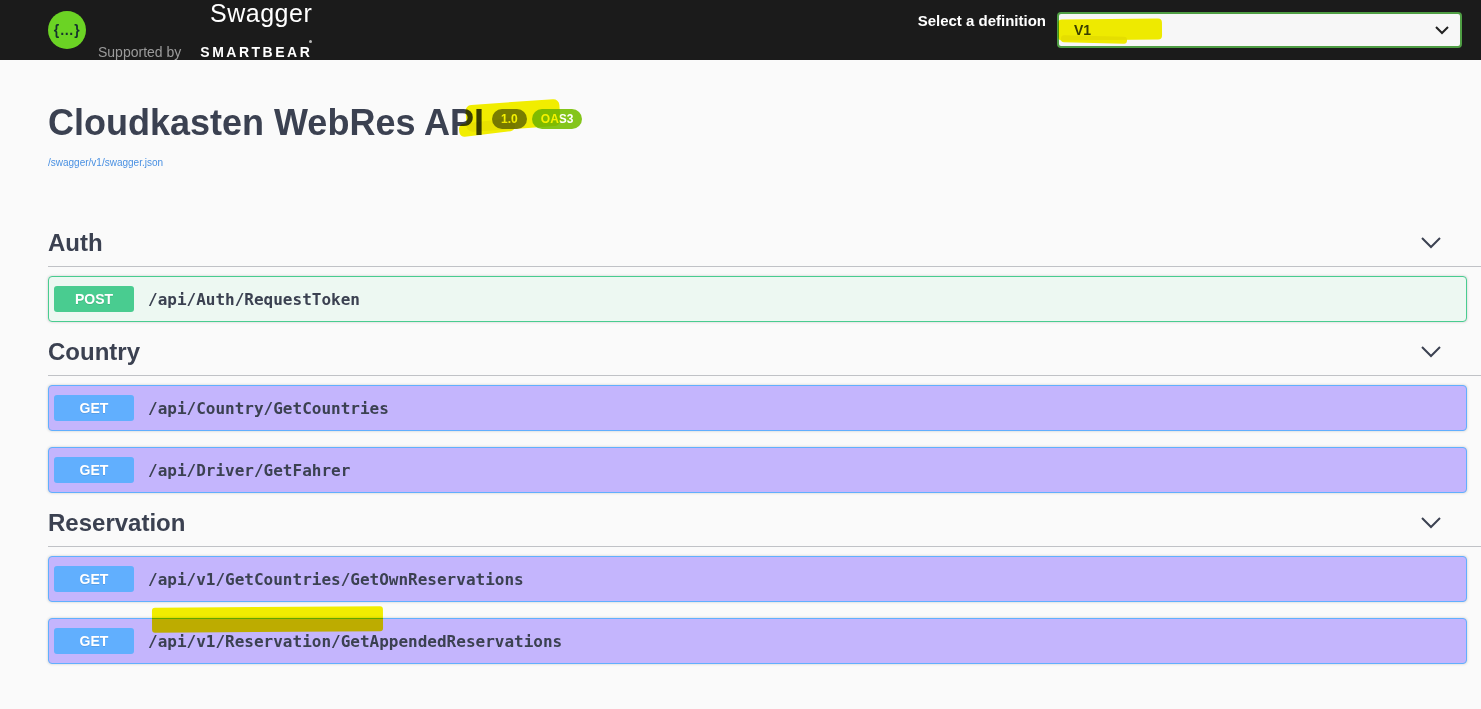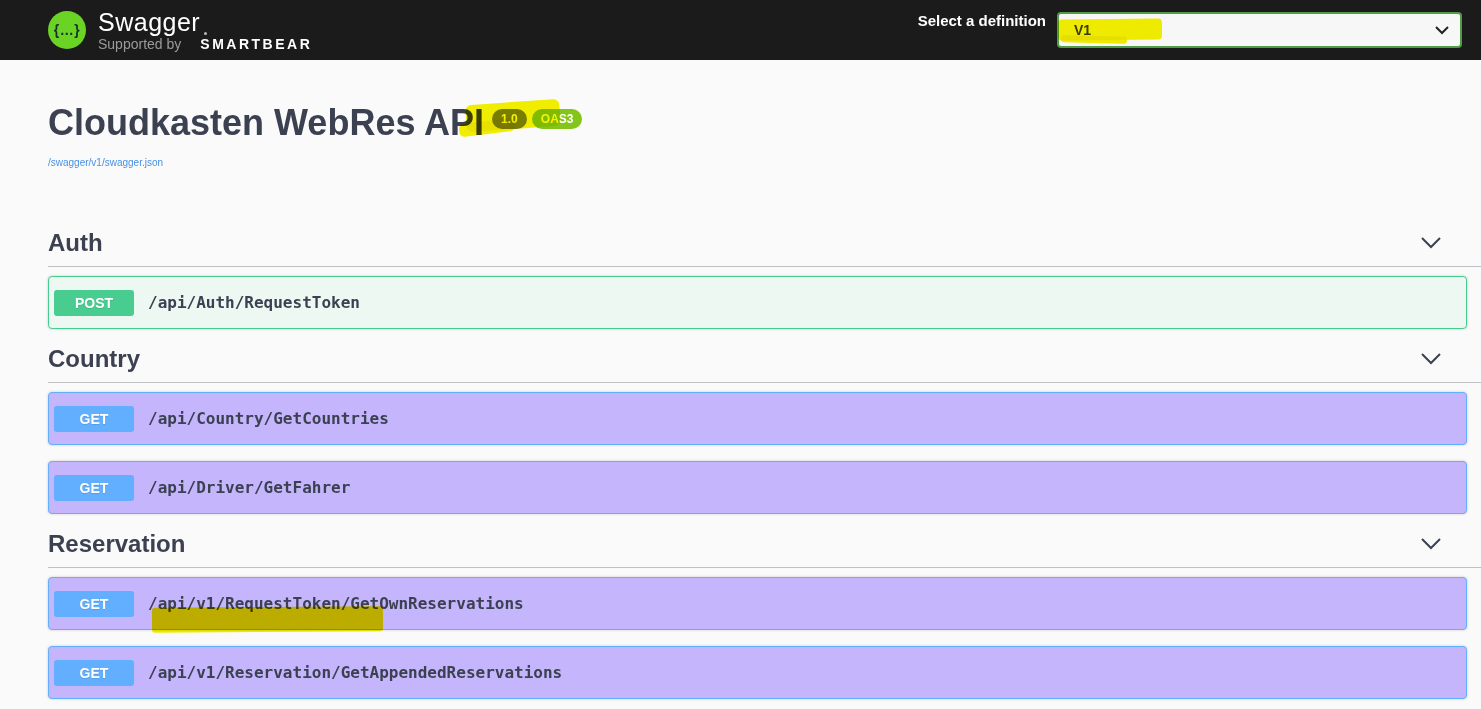--- a/index.html
+++ b/index.html
@@ -20,21 +20,21 @@
     padding:0 19px 0 48px;
   }
   .logo { display:flex; align-items:center; gap:12px; text-decoration:none; }
   .logo-circle {
     width:38px; height:38px; border-radius:50%;
     background:#6bd324; color:#15322d;
     display:flex; align-items:center; justify-content:center;
     font-weight:bold; font-size:14px; letter-spacing:0.5px;
   }
   .logo-text { display:flex; flex-direction:column; }
-  .logo-name-row { display:flex; align-items:flex-end; }
+  .logo-name-row { display:flex; align-items:flex-end;flex-direction:column; }
   .logo-name { color:#ffffff; font-size:25px; line-height:26px; font-weight:400; letter-spacing:0.5px; }
   .tm-dot { width:3px; height:3px; background:#b9b9b9; border-radius:50%; margin:14px 0 0 4px; }
   .logo-sub { display:flex; align-items:baseline; gap:5px; margin-top:1px; }
   .logo-sub-prefix { color:#9b9b9b; font-size:14px; }
   .logo-sub-brand { color:#ffffff; font-size:14px; font-weight:bold; letter-spacing:2.5px;margin-left:14px; }
 
   .definition { display:flex; align-items:flex-start; gap:11px; }
   .definition-label { color:#ffffff; font-size:15px; font-weight:bold; }
   .select-wrap { position:relative; width:405px; height:36px; }
   .select-wrap select {
@@ -74,21 +74,21 @@
   .tag-header {
     display:flex; align-items:center; justify-content:space-between;
     border-bottom:1px solid rgba(59,65,81,.3);
     padding-bottom:9px; cursor:pointer;
   }
   .tag-name { margin:0; font-size:24px; line-height:28px; font-weight:bold; color:#3b4151; }
   .tag-chevron { margin-right:40px; }
 
   .opblock {
     display:flex; align-items:center;
-    height:53px; border-radius:4px;
+    height:46px; border-radius:4px;
     margin:9px 14px 16px 0;
     box-shadow:0 0 3px rgba(0,0,0,.19);
     cursor:pointer;
   }
   .opblock.post { background:#edf8f2; border:1px solid #49cc90; }
   .opblock.get  { background:#c4b5fd; border:1px solid #61affe; }
   .method-badge {
     width:80px; height:26px; margin-left:5px;
     border-radius:3px; color:#ffffff;
     font-size:14px; font-weight:bold;
@@ -196,21 +196,21 @@
 
     <div class="tag-section">
       <div class="tag-header">
         <h3 class="tag-name">Reservation</h3>
         <svg class="tag-chevron" width="20" height="12" viewBox="0 0 20 12">
           <polyline points="1,1 10,10 19,1" fill="none" stroke="#3b4151" stroke-width="2"></polyline>
         </svg>
       </div>
       <div class="opblock get">
         <span class="method-badge">GET</span>
-        <span class="op-path">/api/v1/RequestToken/GetOwnReservations</span>
+        <span class="op-path">/api/v1/GetCountries/GetOwnReservations</span>
       </div>
       <div class="opblock get">
         <span class="method-badge">GET</span>
         <span class="op-path">/api/v1/Reservation/GetAppendedReservations</span>
       </div>
     </div>
 
   </div>
 </div>
 

